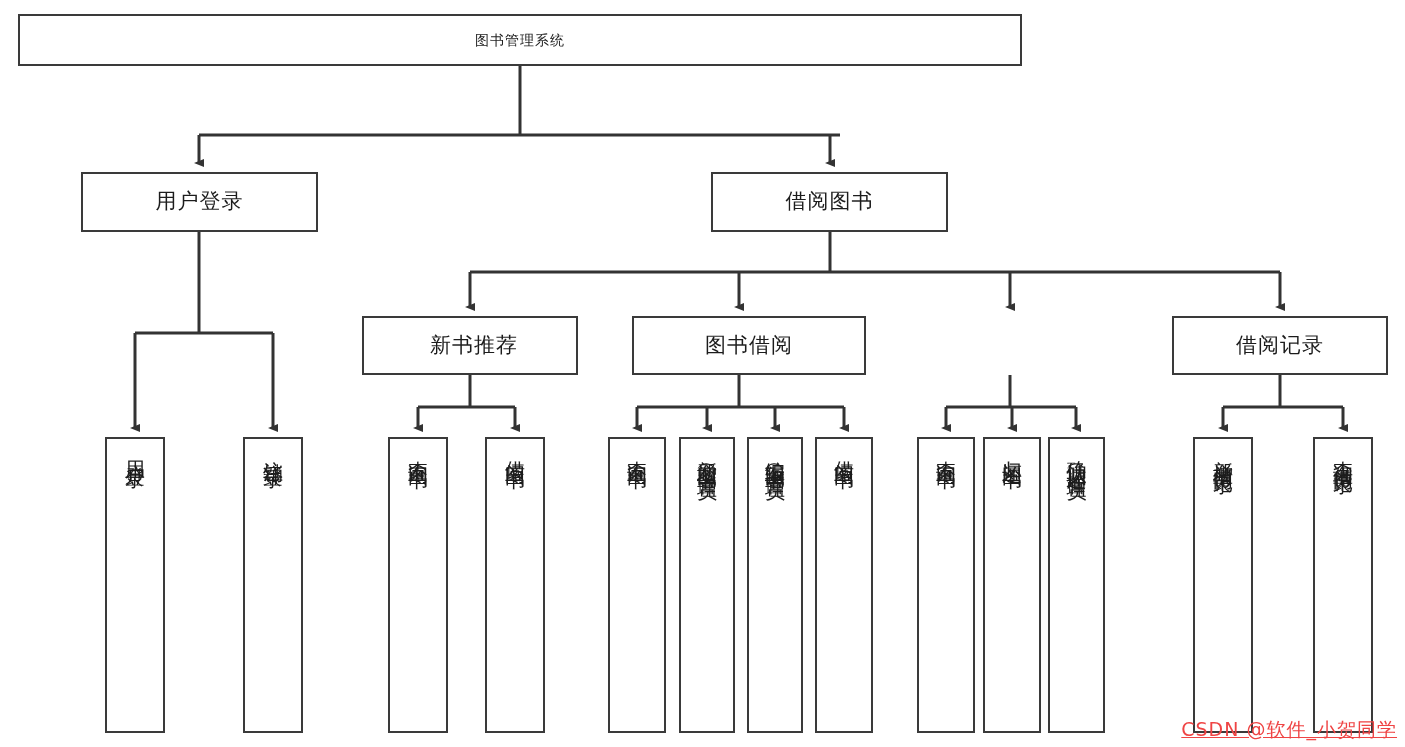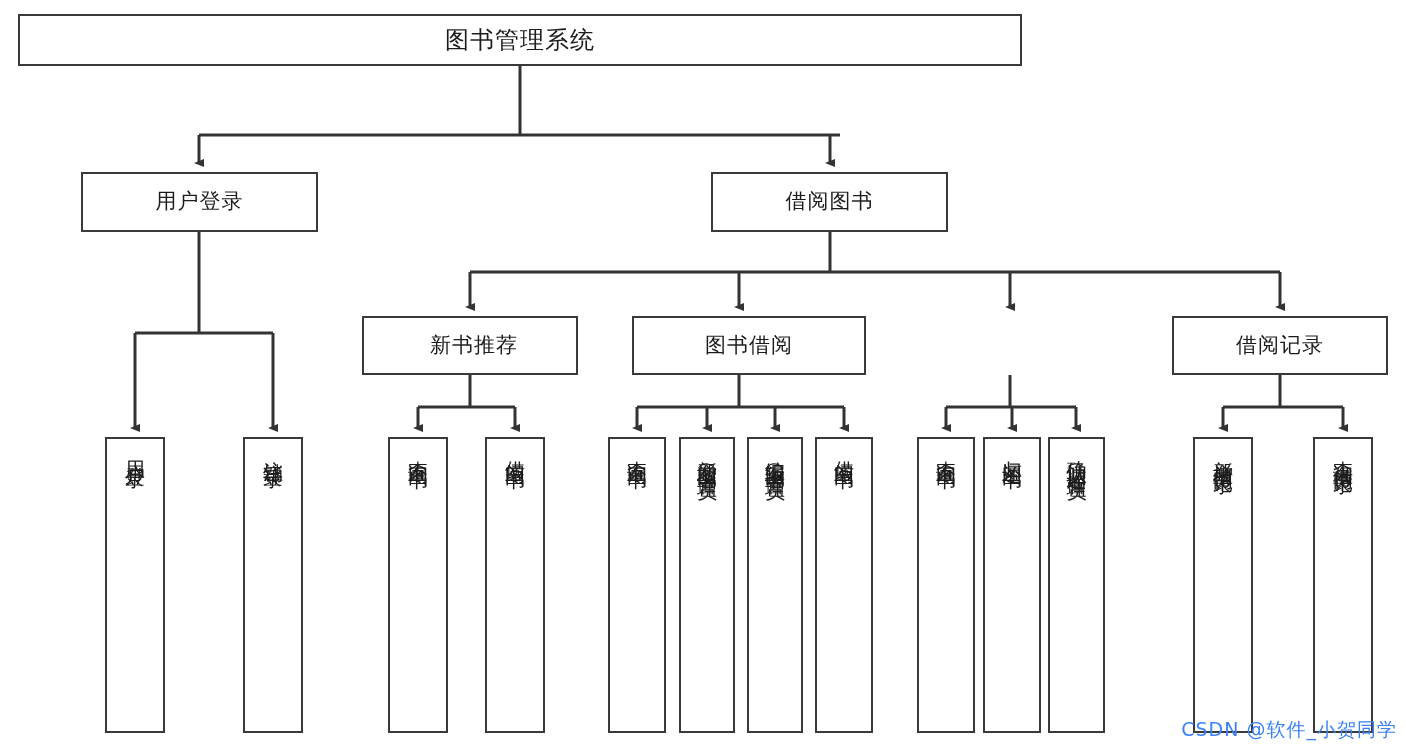--- a/index.html
+++ b/index.html
@@ -35,45 +35,46 @@
     align-items: center;
     justify-content: center;
     color: #1c1c1c;
   }
   .node.horiz {
     font-size: 21px;
     letter-spacing: 1px;
     line-height: 1.2;
   }
   .node.root {
-    font-size: 24px;
+    font-size: 14px;
   }
   .node.leaf {
     font-size: 20px;
     align-items: flex-start;
     justify-content: center;
     padding-top: 6px;
   }
   .vtext {
     writing-mode: vertical-rl;
     text-orientation: upright;
     letter-spacing: 3px;
     line-height: 1.05;
     white-space: nowrap;
     display: block;
   }
   #watermark {
     position: absolute;
     right: 8px;
     bottom: 4px;
     font-size: 19px;
-    color: #3b82f6;
+    color: #ef4444;
     letter-spacing: 1px;
     white-space: nowrap;
     font-family: "DejaVu Sans", "Liberation Sans", sans-serif;
+    text-decoration: underline;
   }
 </style>
 </head>
 <body>
 
 <div id="diagram-root">
 
   <svg id="edge-layer" viewBox="0 0 1405 747" width="1405" height="747" xmlns="http://www.w3.org/2000/svg">
     <defs>
       <marker id="arrow" markerWidth="10" markerHeight="10" refX="5" refY="5" orient="auto" markerUnits="userSpaceOnUse">

